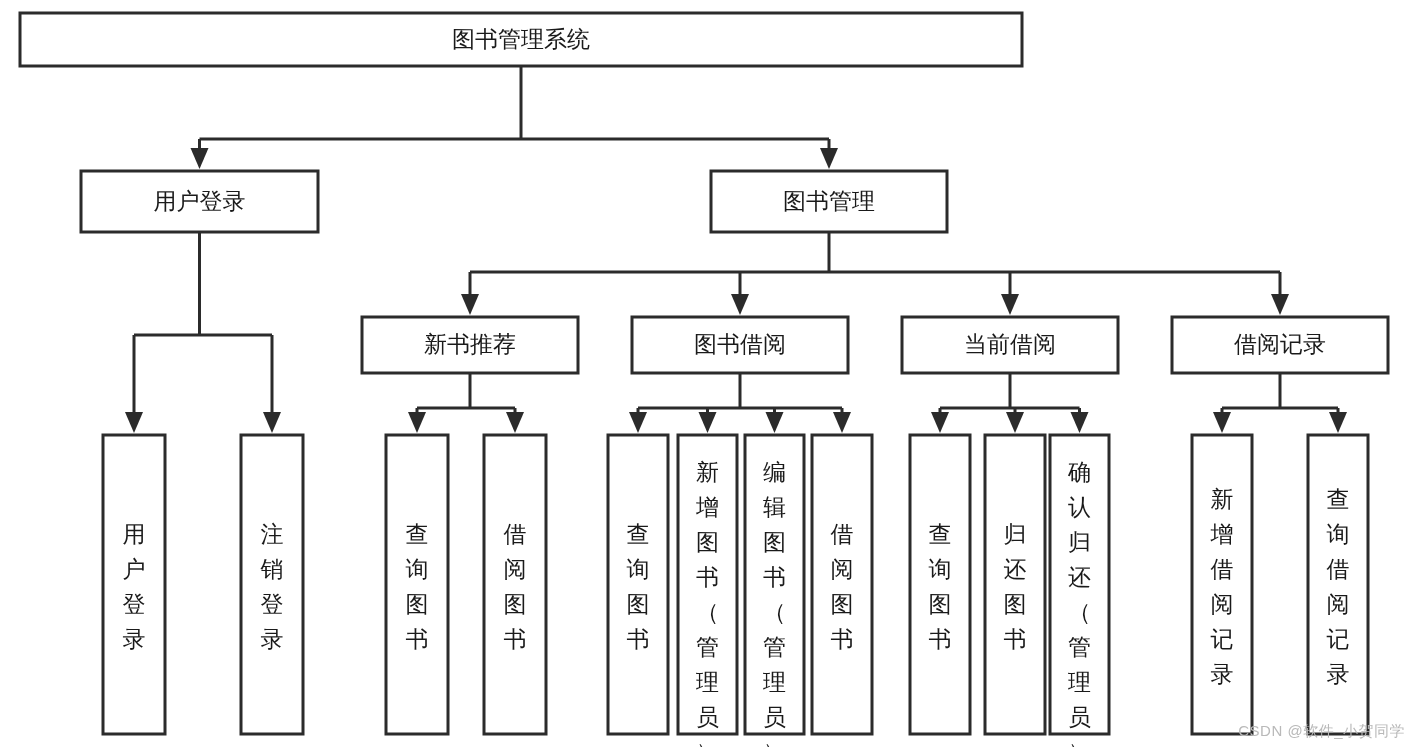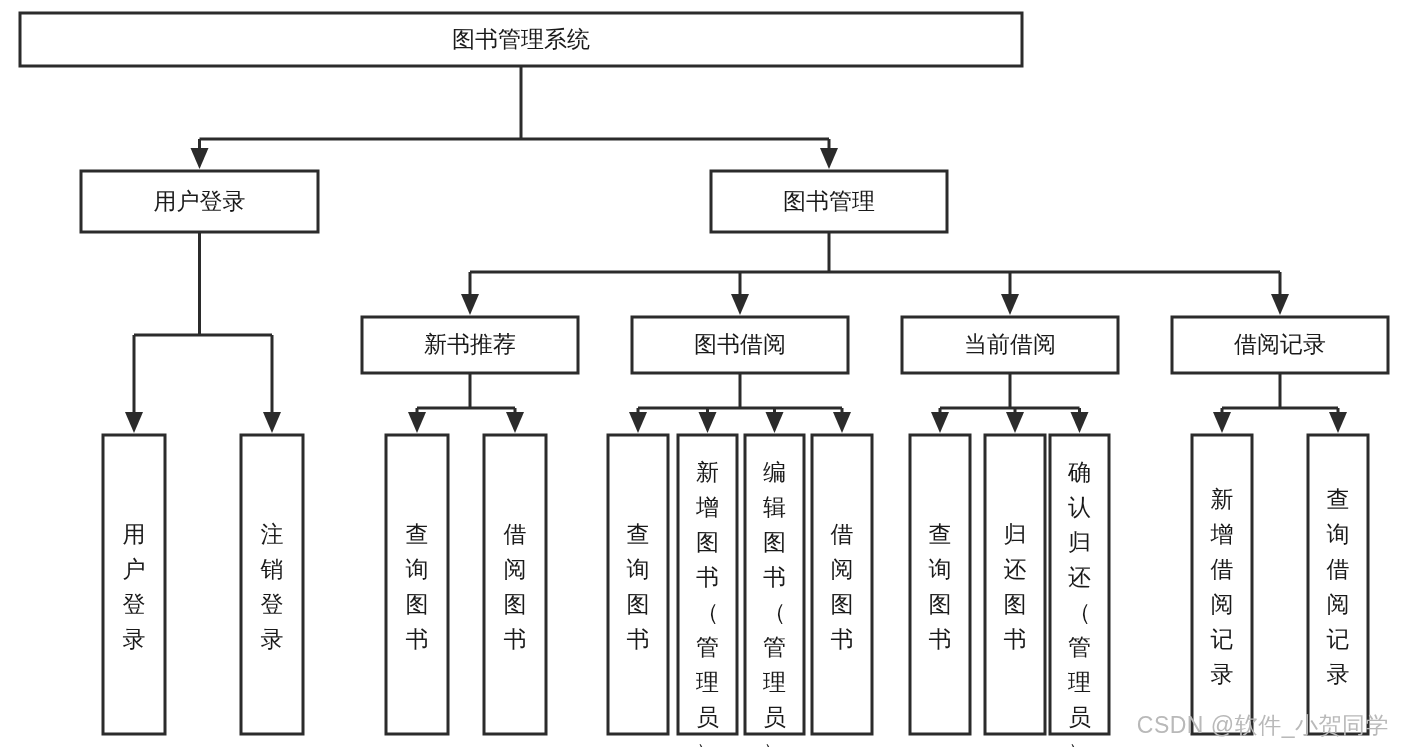--- a/index.html
+++ b/index.html
@@ -49,24 +49,24 @@
     dominant-baseline: middle;
   }
   .node-label-v {
     font-family: "Liberation Sans", "DejaVu Sans", sans-serif;
     font-size: 23px;
     fill: #1a1a1a;
     text-anchor: middle;
   }
   .watermark {
     position: absolute;
-    right: 16px;
+    right: 0;
     bottom: 6px;
     font-family: "Liberation Sans", "DejaVu Sans", sans-serif;
-    font-size: 23px;
+    font-size: 15px;
     color: #b9b9b9;
     letter-spacing: 0.5px;
     white-space: nowrap;
     user-select: none;
   }
 </style>
 </head>
 <body>
 
 <div id="diagram-root">

